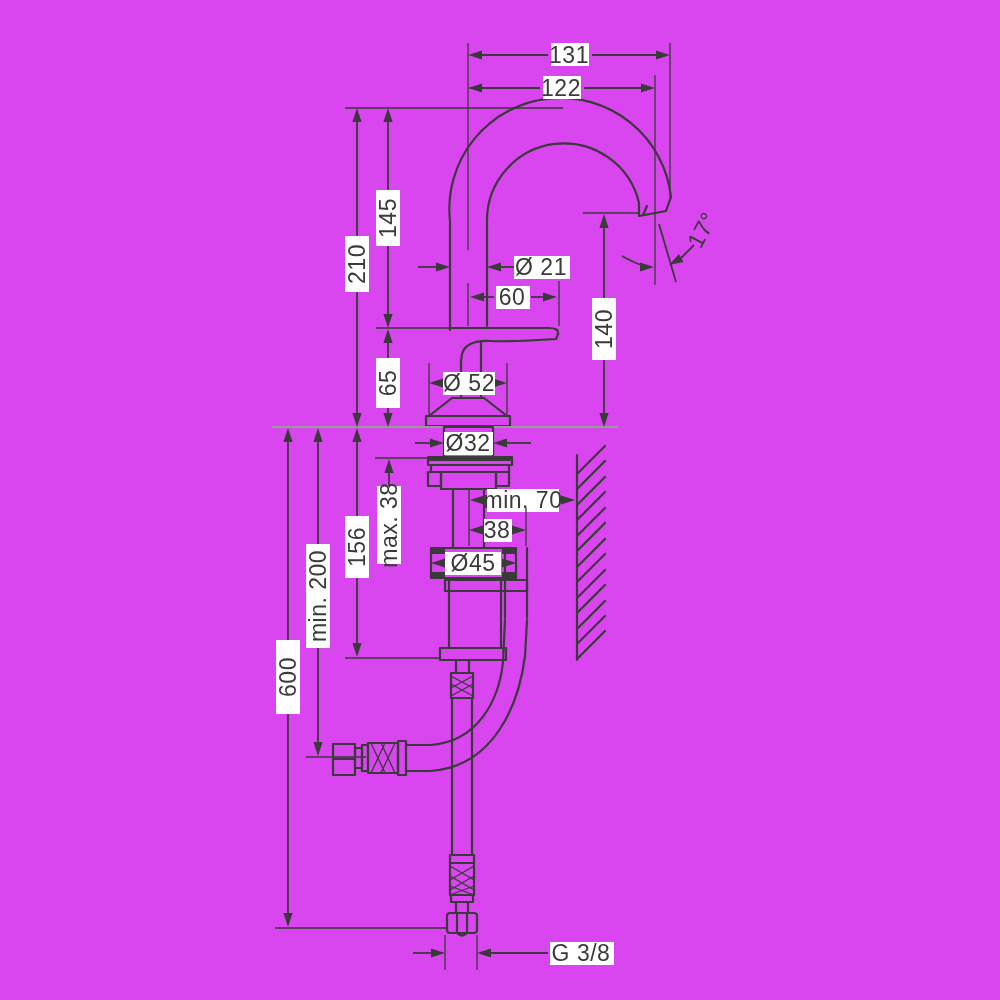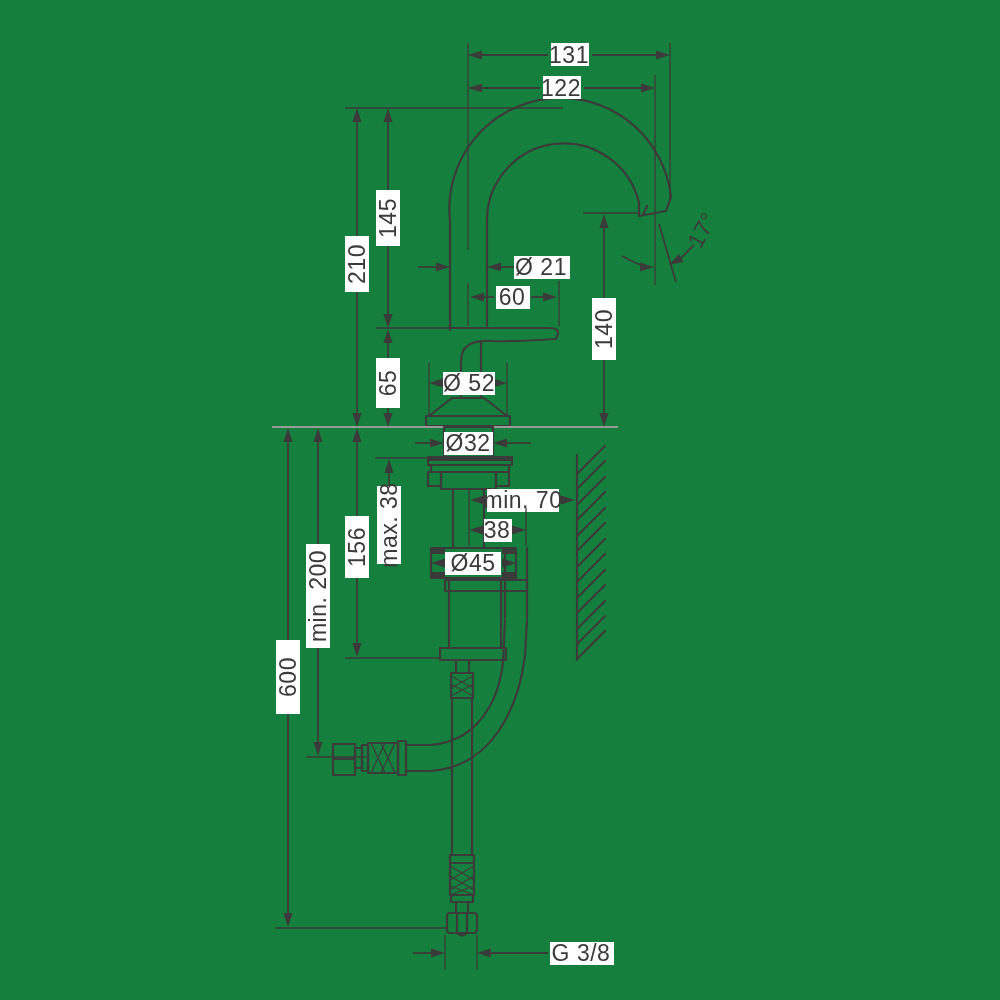--- a/index.html
+++ b/index.html
@@ -1,16 +1,16 @@
 <!DOCTYPE html>
 <html><head>
 <meta charset="utf-8">
 <style>
   html,body{margin:0;padding:0;background:#ffffff;width:1000px;height:1000px;}
-  .stage{position:relative;width:1000px;height:1000px;background:#15803d;}
+  .stage{position:relative;width:1000px;height:1000px;background:#d946ef;}
   svg{display:block;}
   .ln{stroke:#3a3a3a;stroke-width:2.2;fill:none;stroke-linejoin:round;stroke-linecap:round;}
   .lnthick{stroke:#3a3a3a;stroke-width:4;fill:none;}
   .dim{stroke:#3a3a3a;stroke-width:1.8;fill:none;}
   .thin{stroke:#3a3a3a;stroke-width:1.3;fill:none;}
   .arr{fill:#3a3a3a;stroke:none;}
   .deckline{stroke:#9a9a9a;stroke-width:2.2;fill:none;}
   .bg{fill:#ffffff;stroke:none;}
   .braid{stroke:#3a3a3a;stroke-width:1.3;fill:none;}
   .txt{font-family:"Liberation Sans",sans-serif;font-size:23px;fill:#3a3a3a;letter-spacing:0.5px;}

